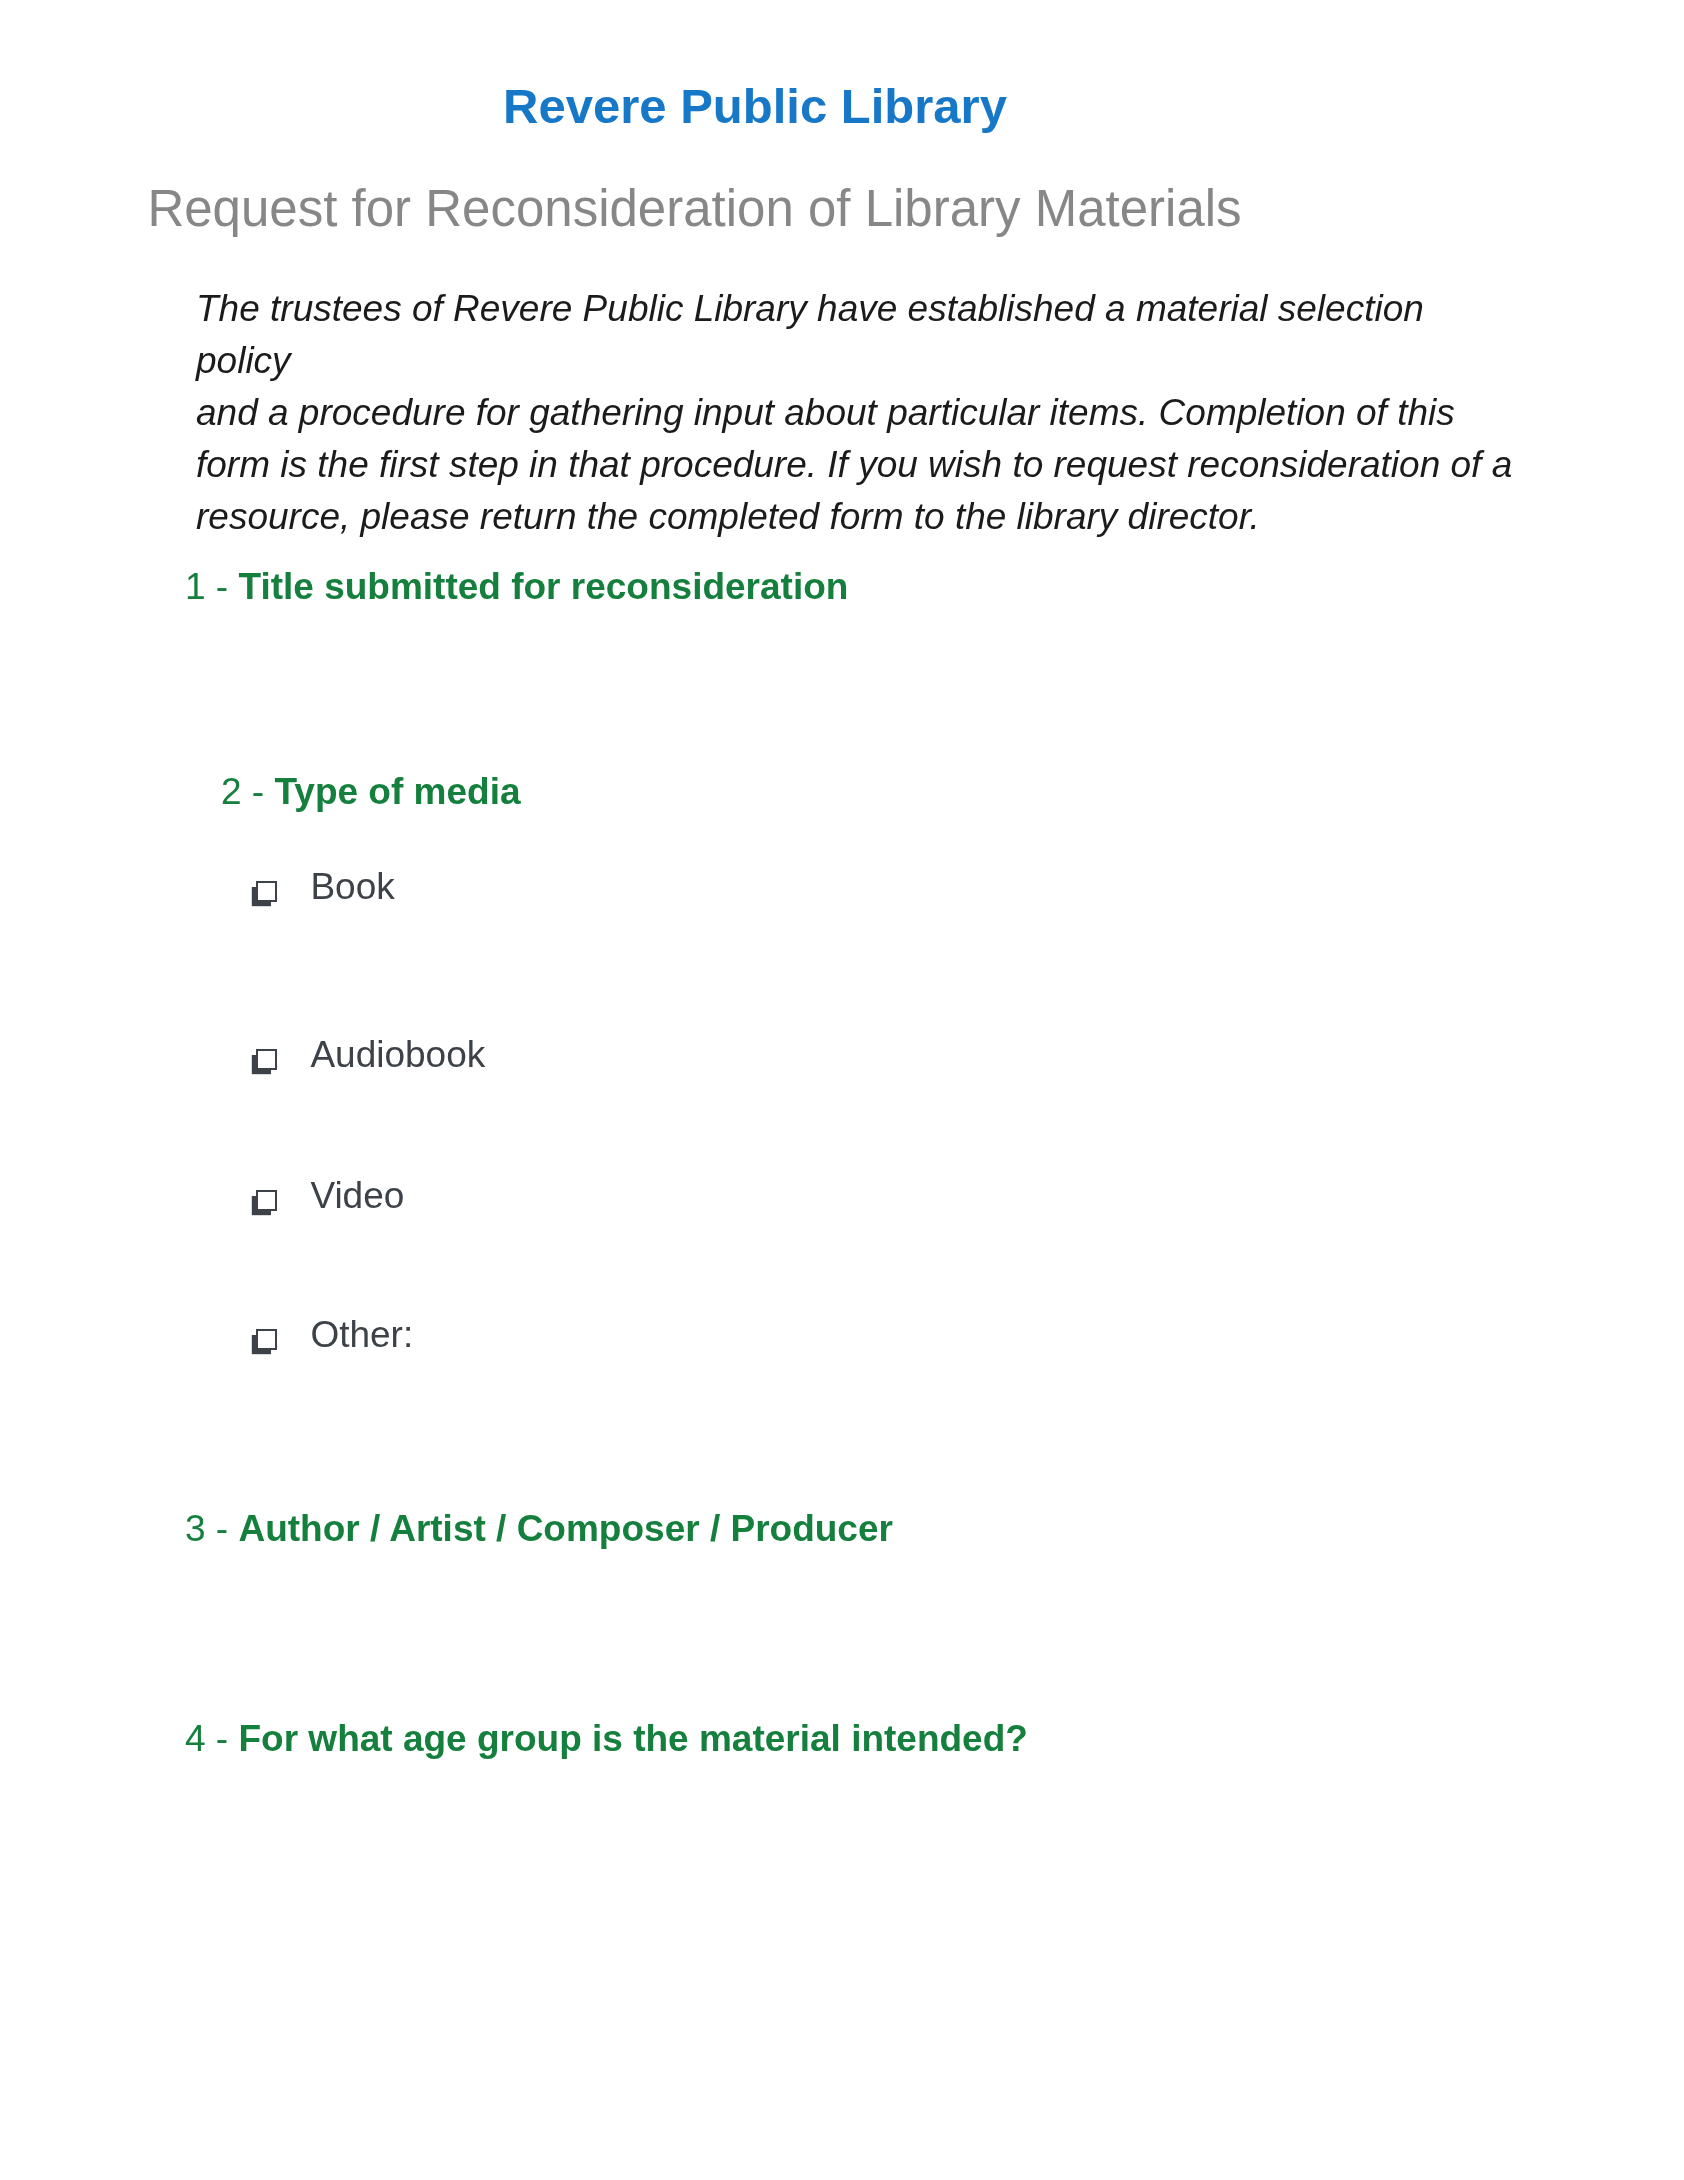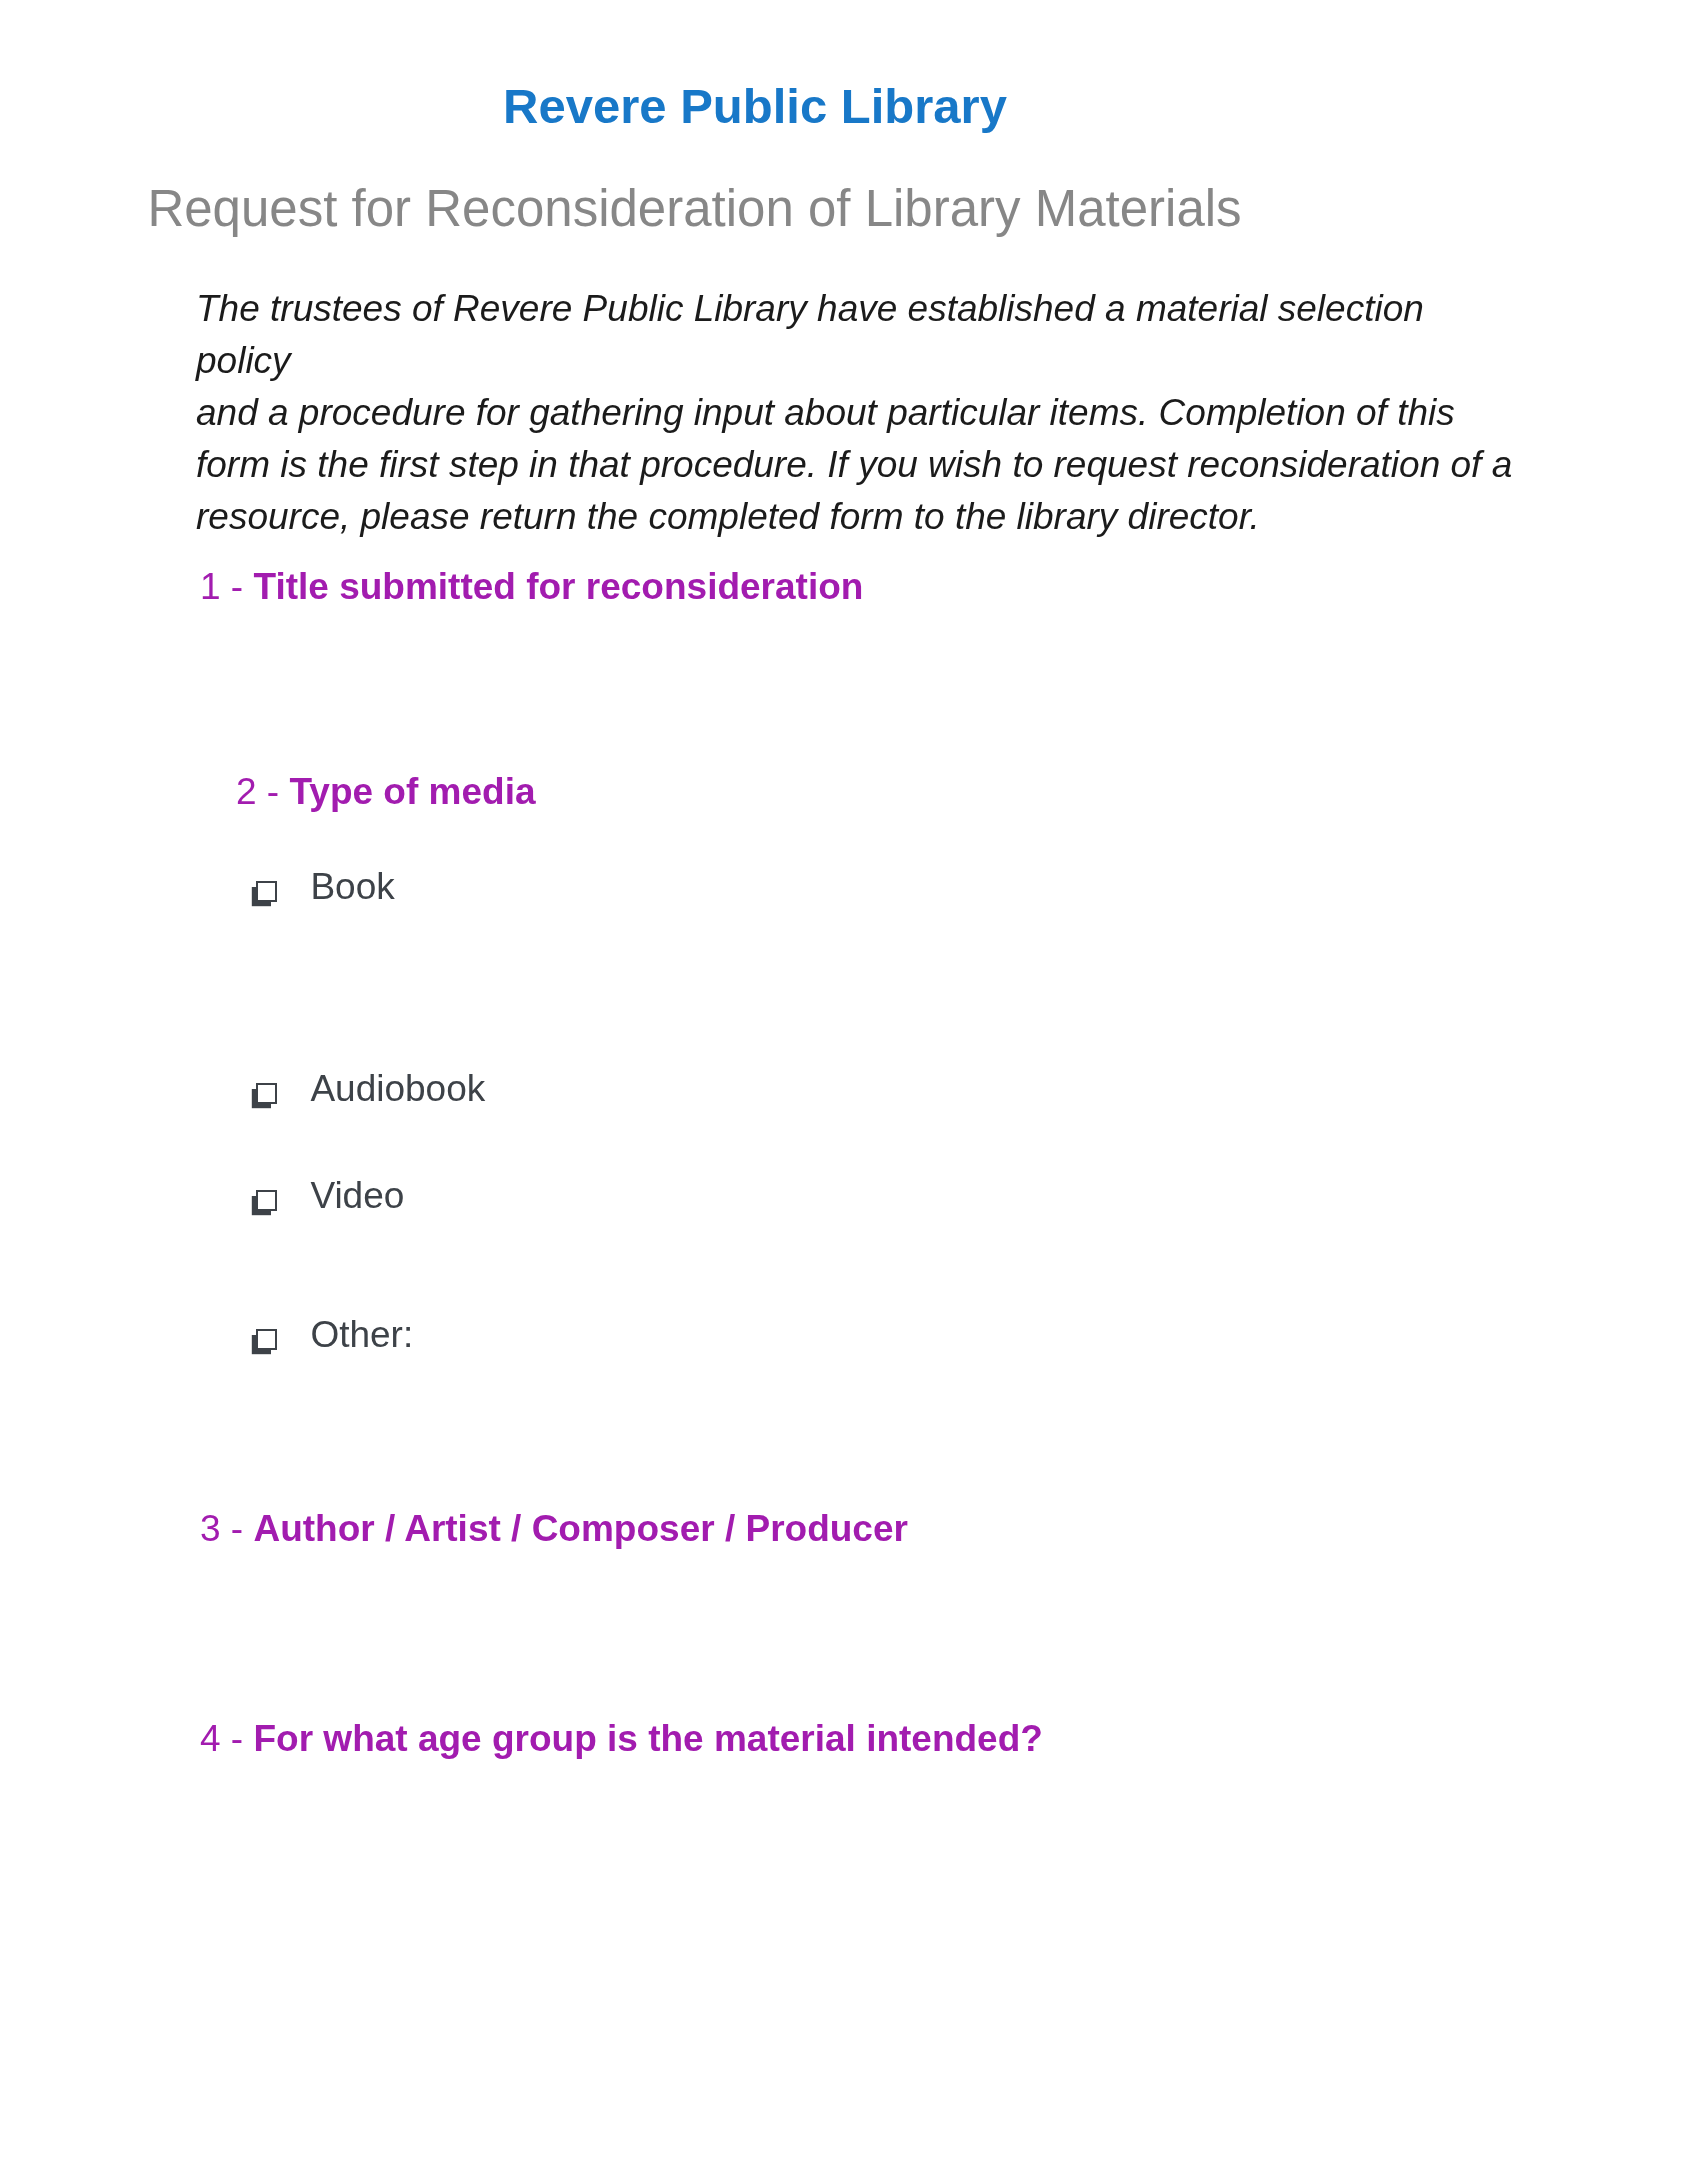--- a/index.html
+++ b/index.html
@@ -35,41 +35,41 @@
     top: 283px; left: 196px; width: 1329px;
     font-size: 37px;
     line-height: 52px;
     font-style: italic;
     color: #1b1b1b;
     white-space: pre-line;
   }
 
   
   .question {
-    left: 200px;
+    left: 185px;
     font-size: 37px;
-    color: #a21caf;
+    color: #15803d;
     white-space: nowrap;
   }
   .question .q-prefix { font-weight: 400; }
   .question .q-title  { font-weight: 700; }
   #q1 { top: 566px; }
   #q2 { top: 771px; margin-left: 36px; }
   #q3 { top: 1508px; }
   #q4 { top: 1718px; }
 
   
   .option {
     left: 251px;
     font-size: 37px;
     color: #3d4248;
     white-space: nowrap;
   }
   #opt-book      { top: 866px; }
-  #opt-audiobook { top: 1068px; }
+  #opt-audiobook { top: 1034px; }
   #opt-video     { top: 1175px; }
   #opt-other     { top: 1314px; }
 
   .checkbox {
     display: inline-block;
     width: 21px;
     height: 21px;
     border: 2.6px solid #3d4248;
     background: #ffffff;
     box-shadow: -5.1px 5.1px 0 -0.9px #3d4248;

